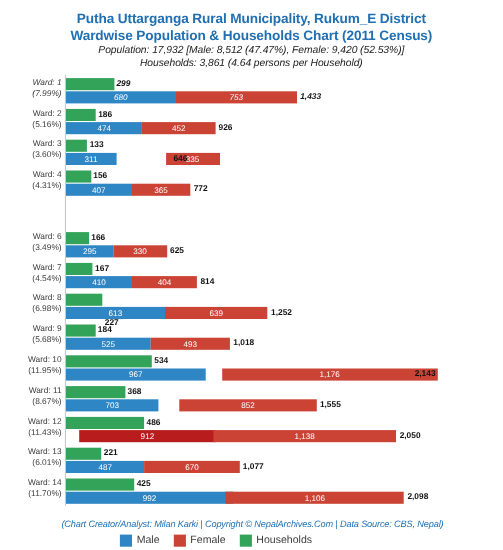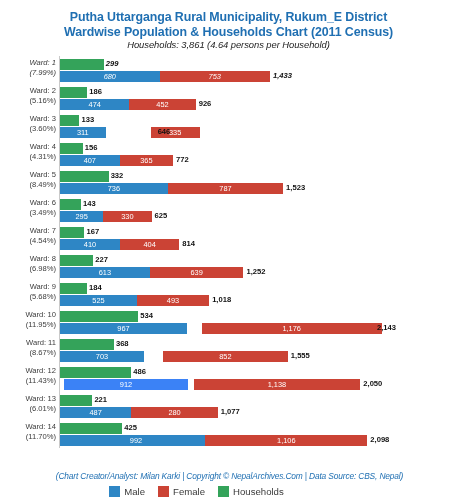--- a/index.html
+++ b/index.html
@@ -151,20 +151,21 @@
   }
 </style>
 </head>
 <body>
 
 <div id="chart-root">
 
   <div class="title-block">
     <div class="title-line">Putha Uttarganga Rural Municipality, Rukum_E District</div>
     <div class="title-line">Wardwise Population &amp; Households Chart (2011 Census)</div>
+    <div class="subtitle-line">Population: 17,932 [Male: 8,512 (47.47%), Female: 9,420 (52.53%)]</div>
     <div class="subtitle-line">Households: 3,861 (4.64 persons per Household)</div>
   </div>
 
   <div class="plot" id="plot">
     <div class="axis-line"></div>
   <div class="row" style="top: 2px; font-style: italic;">
         <div class="row-label"><span>Ward: 1</span><span class="l2">(7.99%)</span></div>
         <div class="bar-track">
           <div class="bar bar-hh" style="left: 0px; width: 43.8035px; background: rgb(52, 163, 90);"></div>
           <div class="out-label hh-out" style="left: 45.8035px;">299</div>
@@ -212,39 +213,25 @@
           <div class="out-label hh-out" style="left: 24.854px;">156</div>
           <div class="bar bar-male" style="left: 0px; width: 59.6255px; background: rgb(46, 134, 197);">
             <span class="in-label">407</span>
           </div>
           <div class="bar bar-fem" style="left: 59.6255px; width: 53.4725px; background: rgb(203, 67, 53);">
             <span class="in-label">365</span>
           </div>
           <div class="out-label tot-out" style="left: 116.098px;">772</div>
         </div>
       </div>
-      <div class="row" style="top: 114px;">
-        <div class="row-label"><span>Ward: 5</span><span class="l2">(8.49%)</span></div>
-        <div class="bar-track">
-          <div class="bar bar-hh" style="left: 0px; width: 48.638px; background: rgb(52, 163, 90);"></div>
-          <div class="out-label hh-out" style="left: 50.638px;">332</div>
-          <div class="bar bar-male" style="left: 0px; width: 107.824px; background: rgb(46, 134, 197);">
-            <span class="in-label">736</span>
-          </div>
-          <div class="bar bar-fem" style="left: 107.824px; width: 115.295px; background: rgb(203, 67, 53);">
-            <span class="in-label">787</span>
-          </div>
-          <div class="out-label tot-out" style="left: 226.119px;">1,523</div>
-        </div>
-      </div>
       <div class="row" style="top: 142px;">
         <div class="row-label"><span>Ward: 6</span><span class="l2">(3.49%)</span></div>
         <div class="bar-track">
           <div class="bar bar-hh" style="left: 0px; width: 20.9495px; background: rgb(52, 163, 90);"></div>
-          <div class="out-label hh-out" style="left: 22.9495px;">143</div>
+          <div class="out-label hh-out" style="left: 22.9495px;">166</div>
           <div class="bar bar-male" style="left: 0px; width: 43.2175px; background: rgb(46, 134, 197);">
             <span class="in-label">295</span>
           </div>
           <div class="bar bar-fem" style="left: 43.2175px; width: 48.345px; background: rgb(203, 67, 53);">
             <span class="in-label">330</span>
           </div>
           <div class="out-label tot-out" style="left: 94.5625px;">625</div>
         </div>
       </div>
       <div class="row" style="top: 170px;">
@@ -258,21 +245,21 @@
           <div class="bar bar-fem" style="left: 60.065px; width: 59.186px; background: rgb(203, 67, 53);">
             <span class="in-label">404</span>
           </div>
           <div class="out-label tot-out" style="left: 122.251px;">814</div>
         </div>
       </div>
       <div class="row" style="top: 198px;">
         <div class="row-label"><span>Ward: 8</span><span class="l2">(6.98%)</span></div>
         <div class="bar-track">
           <div class="bar bar-hh" style="left: 0px; width: 33.2555px; background: rgb(52, 163, 90);"></div>
-          <div class="out-label hh-out" style="left: 35.2555px;">227</div>
+          <div class="out-label hh-out" style="left: 35.2555px; margin-top: 21px;">227</div>
           <div class="bar bar-male" style="left: 0px; width: 89.8045px; background: rgb(46, 134, 197);">
             <span class="in-label">613</span>
           </div>
           <div class="bar bar-fem" style="left: 89.8045px; width: 93.6135px; background: rgb(203, 67, 53);">
             <span class="in-label">639</span>
           </div>
           <div class="out-label tot-out" style="left: 186.418px;">1,252</div>
         </div>
       </div>
       <div class="row" style="top: 226px;">
@@ -290,21 +277,21 @@
         </div>
       </div>
       <div class="row" style="top: 254px;">
         <div class="row-label"><span>Ward: 10</span><span class="l2">(11.95%)</span></div>
         <div class="bar-track">
           <div class="bar bar-hh" style="left: 0px; width: 78.231px; background: rgb(52, 163, 90);"></div>
           <div class="out-label hh-out" style="left: 80.231px;">534</div>
           <div class="bar bar-male" style="left: 0px; width: 127px; background: rgb(46, 134, 197);">
             <span class="in-label">967</span>
           </div>
-          <div class="bar bar-fem" style="left: 141.665px; width: 180px; background: rgb(203, 67, 53);">
+          <div class="bar bar-fem" style="left: 141.665px; width: 196px; background: rgb(203, 67, 53);">
             <span class="in-label">1,176</span>
           </div>
           <div class="out-label tot-out" style="left: 316.949px;">2,143</div>
         </div>
       </div>
       <div class="row" style="top: 282px;">
         <div class="row-label"><span>Ward: 11</span><span class="l2">(8.67%)</span></div>
         <div class="bar-track">
           <div class="bar bar-hh" style="left: 0px; width: 53.912px; background: rgb(52, 163, 90);"></div>
           <div class="out-label hh-out" style="left: 55.912px;">368</div>
@@ -315,39 +302,39 @@
             <span class="in-label">852</span>
           </div>
           <div class="out-label tot-out" style="left: 230.808px;">1,555</div>
         </div>
       </div>
       <div class="row" style="top: 310px;">
         <div class="row-label"><span>Ward: 12</span><span class="l2">(11.43%)</span></div>
         <div class="bar-track">
           <div class="bar bar-hh" style="left: 0px; width: 71.199px; background: rgb(52, 163, 90);"></div>
           <div class="out-label hh-out" style="left: 73.199px;">486</div>
-          <div class="bar bar-male" style="left: 4px; width: 124px; background: #3b82f6;">
+          <div class="bar bar-male" style="left: 12px; width: 124px; background: #b91c1c;">
             <span class="in-label">912</span>
           </div>
           <div class="bar bar-fem" style="left: 133.608px; width: 166.717px; background: rgb(203, 67, 53);">
             <span class="in-label">1,138</span>
           </div>
           <div class="out-label tot-out" style="left: 303.325px;">2,050</div>
         </div>
       </div>
       <div class="row" style="top: 338px;">
         <div class="row-label"><span>Ward: 13</span><span class="l2">(6.01%)</span></div>
         <div class="bar-track">
           <div class="bar bar-hh" style="left: 0px; width: 32.3765px; background: rgb(52, 163, 90);"></div>
           <div class="out-label hh-out" style="left: 34.3765px;">221</div>
           <div class="bar bar-male" style="left: 0px; width: 71.3455px; background: rgb(46, 134, 197);">
             <span class="in-label">487</span>
           </div>
           <div class="bar bar-fem" style="left: 71.3455px; width: 86.435px; background: rgb(203, 67, 53);">
-            <span class="in-label">280</span>
+            <span class="in-label">670</span>
           </div>
           <div class="out-label tot-out" style="left: 160.78px;">1,077</div>
         </div>
       </div>
       <div class="row" style="top: 366px; padding-left: 28px;">
         <div class="row-label"><span>Ward: 14</span><span class="l2">(11.70%)</span></div>
         <div class="bar-track">
           <div class="bar bar-hh" style="left: 0px; width: 62.2625px; background: rgb(52, 163, 90);"></div>
           <div class="out-label hh-out" style="left: 64.2625px;">425</div>
           <div class="bar bar-male" style="left: 0px; width: 152px; background: rgb(46, 134, 197);">

